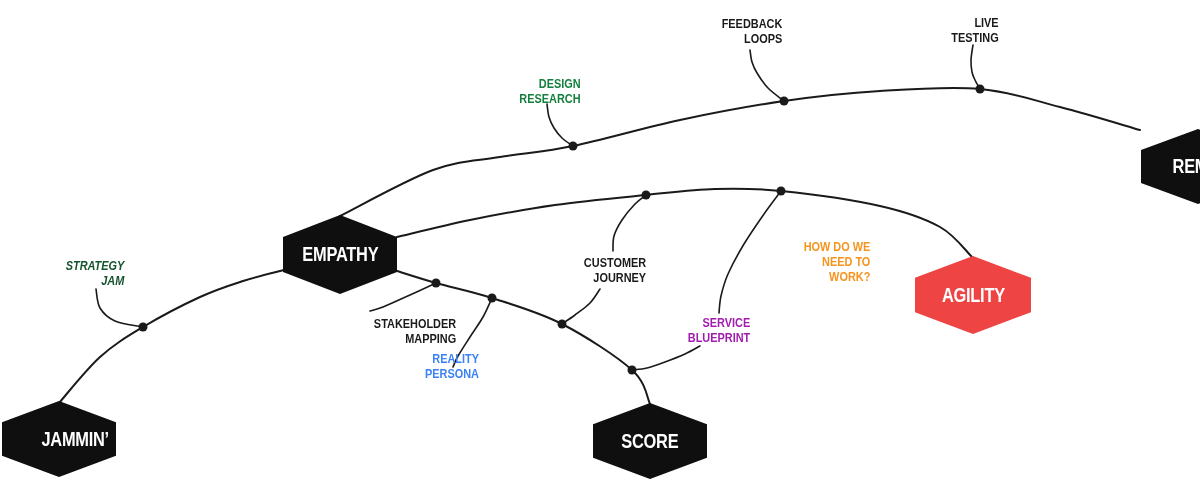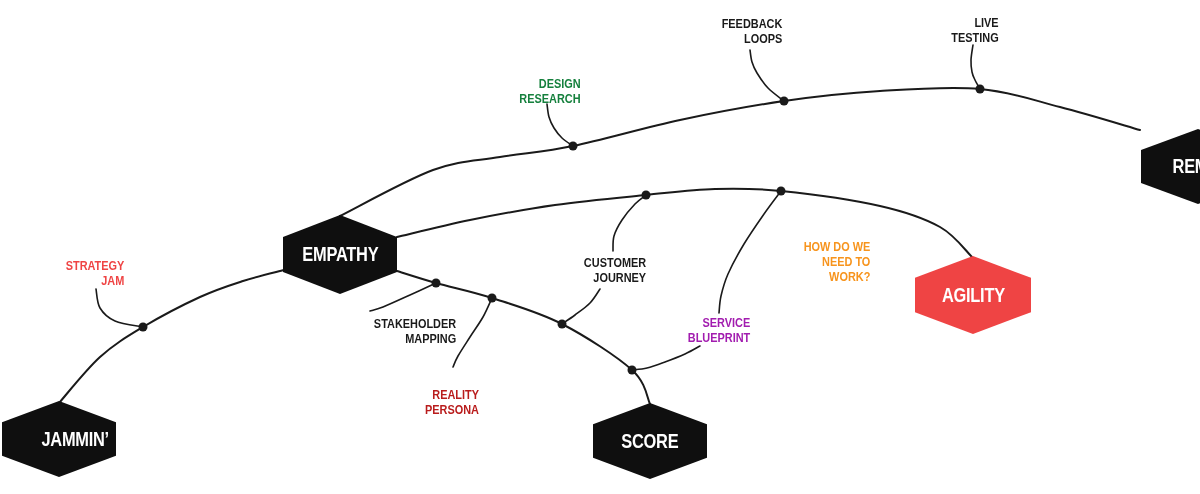--- a/index.html
+++ b/index.html
@@ -76,21 +76,21 @@
         <span class="hex-label" style="color: rgb(255, 255, 255);">SCORE</span>
       </div>
       <div class="hex" style="left: 915px; top: 256px; width: 116px; height: 78px; background: #ef4444;">
         <span class="hex-label" style="color: rgb(255, 255, 255);">AGILITY</span>
       </div>
       <div class="hex" style="left: 1141px; top: 129px; width: 114px; height: 75px; background: rgb(15, 15, 15); text-align: right;">
         <span class="hex-label" style="color: rgb(255, 255, 255);">REMIX</span>
       </div>
     </div>
   <div id="labels">
-      <div class="waypoint-label" style="left: 95px; top: 258px; color: #ef4444;">
+      <div class="waypoint-label" style="left: 95px; top: 258px; color: #14532d; font-style: italic;">
         <div class="lines">
           <div>STRATEGY</div>
           <div>JAM</div>
         </div>
       </div>
       <div class="waypoint-label" style="left: 550px; top: 76px; color: #15803d;">
         <div class="lines">
           <div>DESIGN</div>
           <div>RESEARCH</div>
         </div>
@@ -106,21 +106,21 @@
           <div>LIVE</div>
           <div>TESTING</div>
         </div>
       </div>
       <div class="waypoint-label" style="left: 371px; top: 316px; color: rgb(26, 26, 26); margin-left: 44px;">
         <div class="lines">
           <div>STAKEHOLDER</div>
           <div>MAPPING</div>
         </div>
       </div>
-      <div class="waypoint-label" style="left: 452px; top: 387px; color: #b91c1c;">
+      <div class="waypoint-label" style="left: 452px; top: 351px; color: #3b82f6;">
         <div class="lines">
           <div>REALITY</div>
           <div>PERSONA</div>
         </div>
       </div>
       <div class="waypoint-label" style="left: 615px; top: 255px; color: rgb(26, 26, 26);">
         <div class="lines">
           <div>CUSTOMER</div>
           <div>JOURNEY</div>
         </div>

